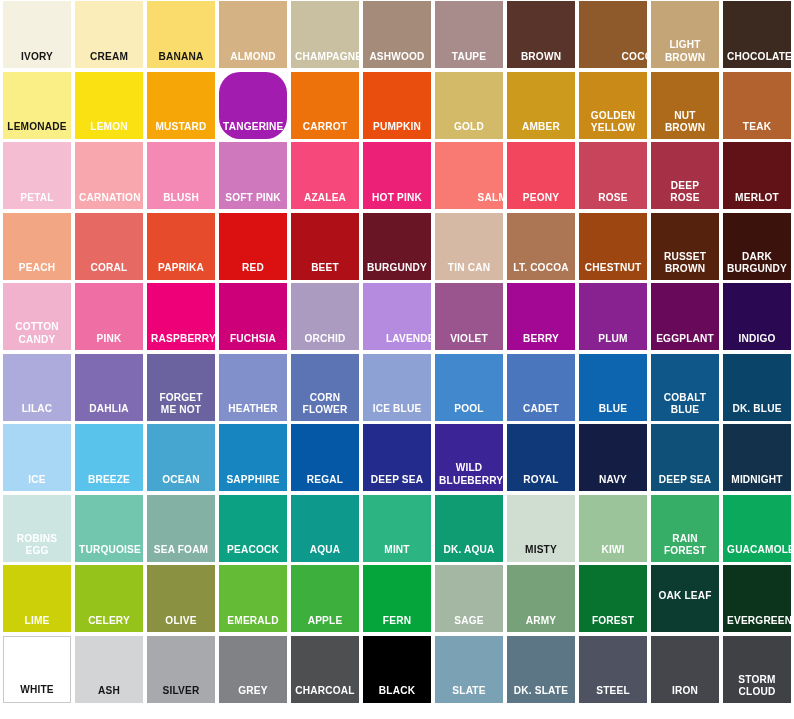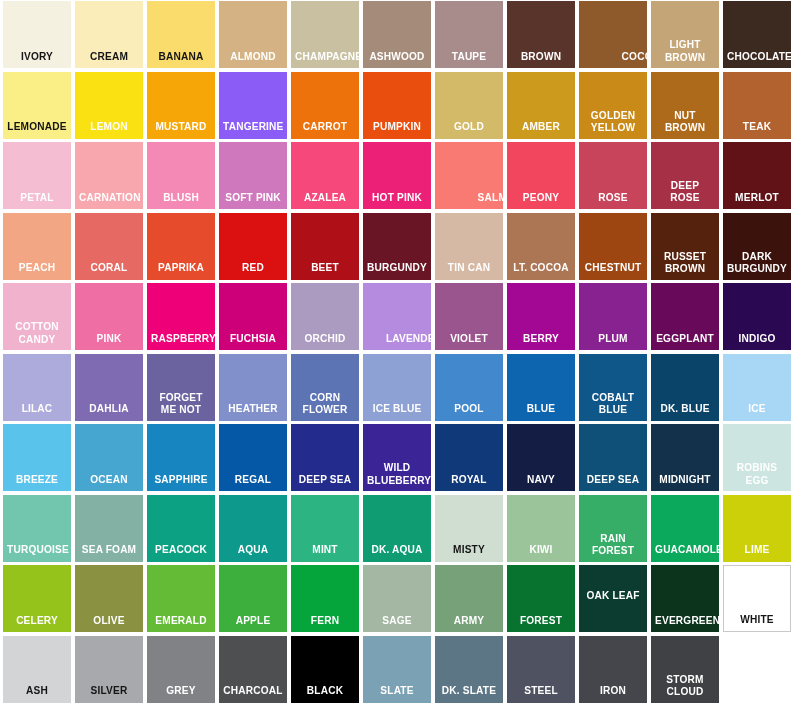--- a/index.html
+++ b/index.html
@@ -131,21 +131,21 @@
       <div class="swatch" style="background-color: rgb(250, 225, 17);">
         <div class="swatch-label" style="color: rgb(255, 255, 255);">LEMON</div>
       </div>
     </div>
     <div class="swatch-cell">
       <div class="swatch" style="background-color: rgb(246, 166, 6);">
         <div class="swatch-label" style="color: rgb(255, 255, 255);">MUSTARD</div>
       </div>
     </div>
     <div class="swatch-cell">
-      <div class="swatch" style="background-color: #8b5cf6;">
+      <div class="swatch" style="background-color: #a21caf; border-radius: 21px;">
         <div class="swatch-label" style="color: rgb(255, 255, 255);">TANGERINE</div>
       </div>
     </div>
     <div class="swatch-cell">
       <div class="swatch" style="background-color: rgb(238, 114, 12);">
         <div class="swatch-label" style="color: rgb(255, 255, 255);">CARROT</div>
       </div>
     </div>
     <div class="swatch-cell">
       <div class="swatch" style="background-color: rgb(233, 78, 14);">
@@ -378,20 +378,25 @@
       <div class="swatch" style="background-color: rgb(141, 161, 212);">
         <div class="swatch-label" style="color: rgb(255, 255, 255);">ICE BLUE</div>
       </div>
     </div>
     <div class="swatch-cell">
       <div class="swatch" style="background-color: rgb(65, 137, 204);">
         <div class="swatch-label" style="color: rgb(255, 255, 255);">POOL</div>
       </div>
     </div>
     <div class="swatch-cell">
+      <div class="swatch" style="background-color: rgb(74, 118, 190);">
+        <div class="swatch-label" style="color: rgb(255, 255, 255);">CADET</div>
+      </div>
+    </div>
+    <div class="swatch-cell">
       <div class="swatch" style="background-color: rgb(13, 101, 176);">
         <div class="swatch-label" style="color: rgb(255, 255, 255);">BLUE</div>
       </div>
     </div>
     <div class="swatch-cell">
       <div class="swatch" style="background-color: rgb(15, 86, 137);">
         <div class="swatch-label two-line" style="color: rgb(255, 255, 255);">COBALT
 BLUE</div>
       </div>
     </div>

